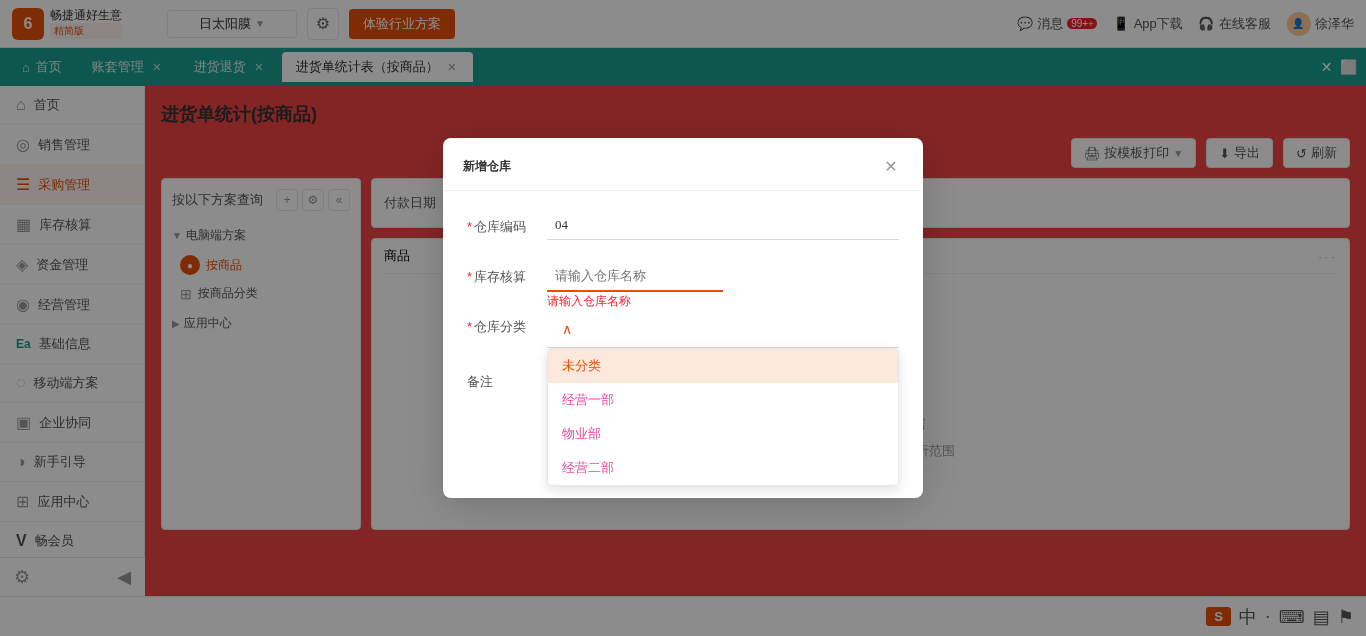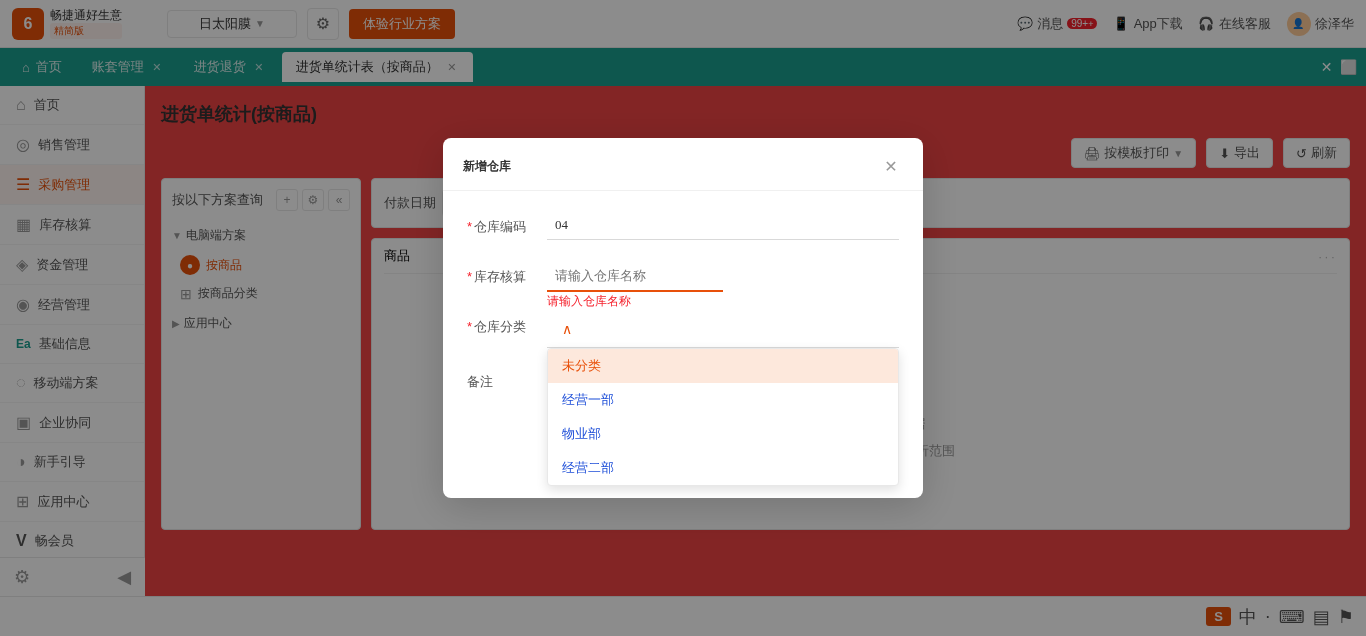--- a/index.html
+++ b/index.html
@@ -224,21 +224,21 @@
     }
 
     
     .dropdown-list {
       position: absolute; top: 100%; left: 80px; right: 0;
       background: #fff; border: 1px solid #e8e8e8; border-radius: 4px;
       box-shadow: 0 4px 12px rgba(0,0,0,0.12); z-index: 200;
       overflow: hidden;
     }
     .dropdown-item {
-      padding: 8px 14px; cursor: pointer; font-size: 13px; color: #1d4ed8;
+      padding: 8px 14px; cursor: pointer; font-size: 13px; color: #ec4899;
     }
     .dropdown-item.selected { background: #fde8dc; color: #e8500a; }
 
     .modal-footer {
       display: flex; justify-content: flex-end;
       padding: 12px 24px 20px; gap: 10px;
     }
 
     .btn-save {
       background: #e8500a; color: #fff; border: none; border-radius: 4px;

